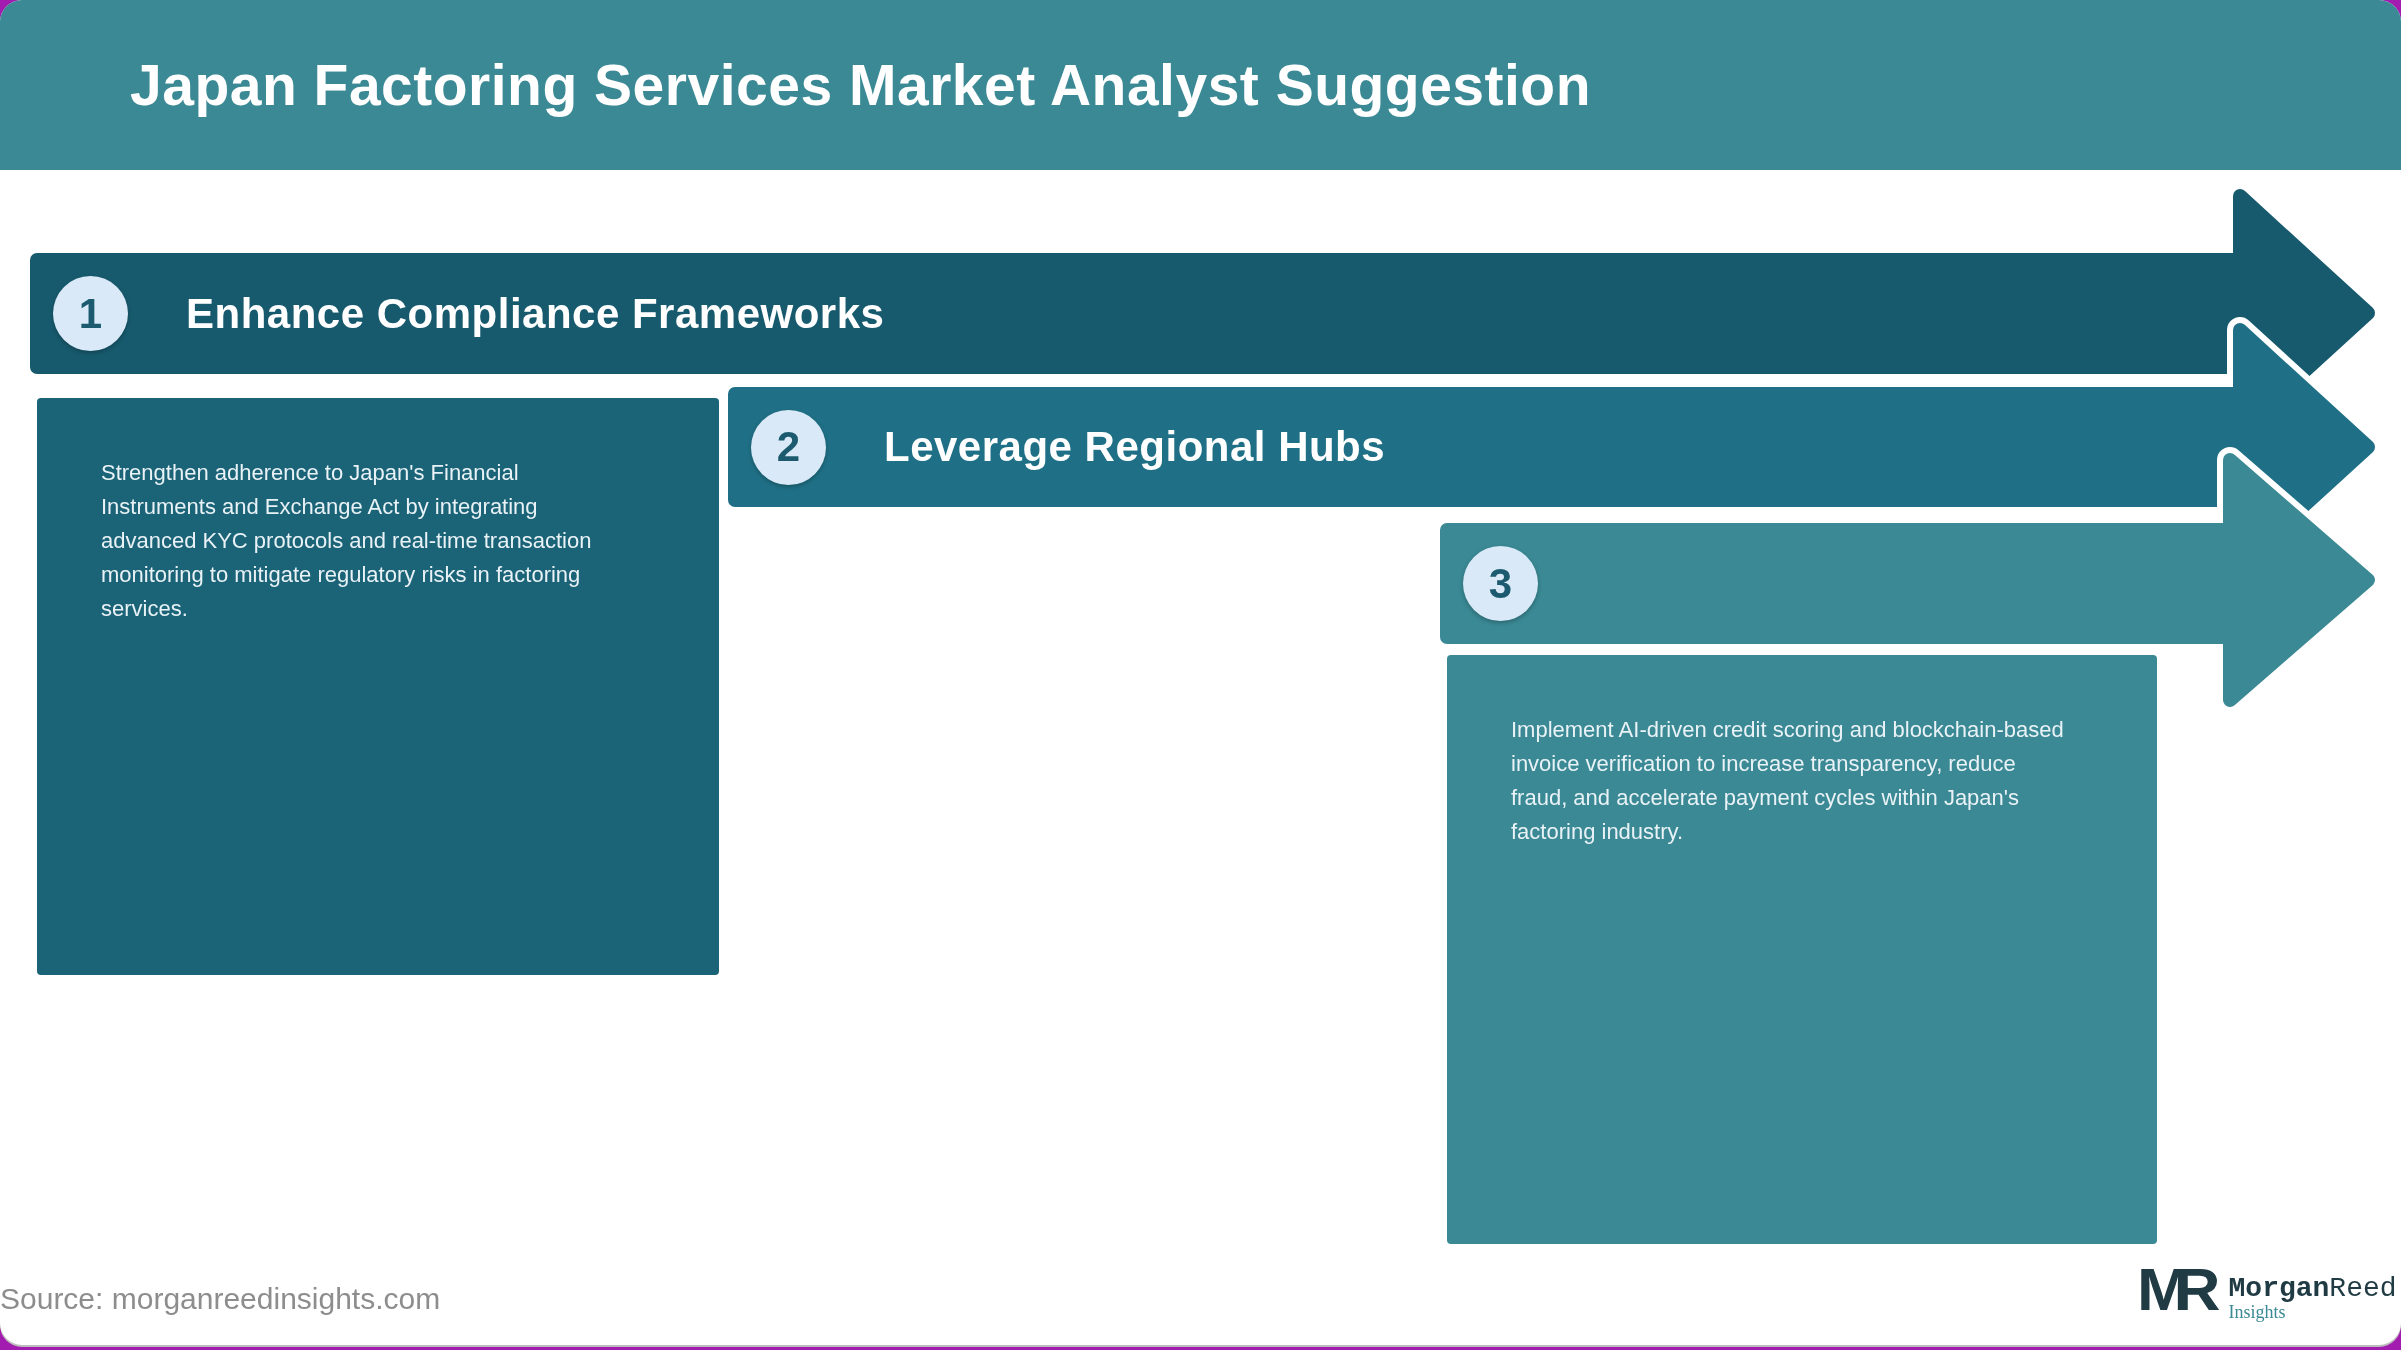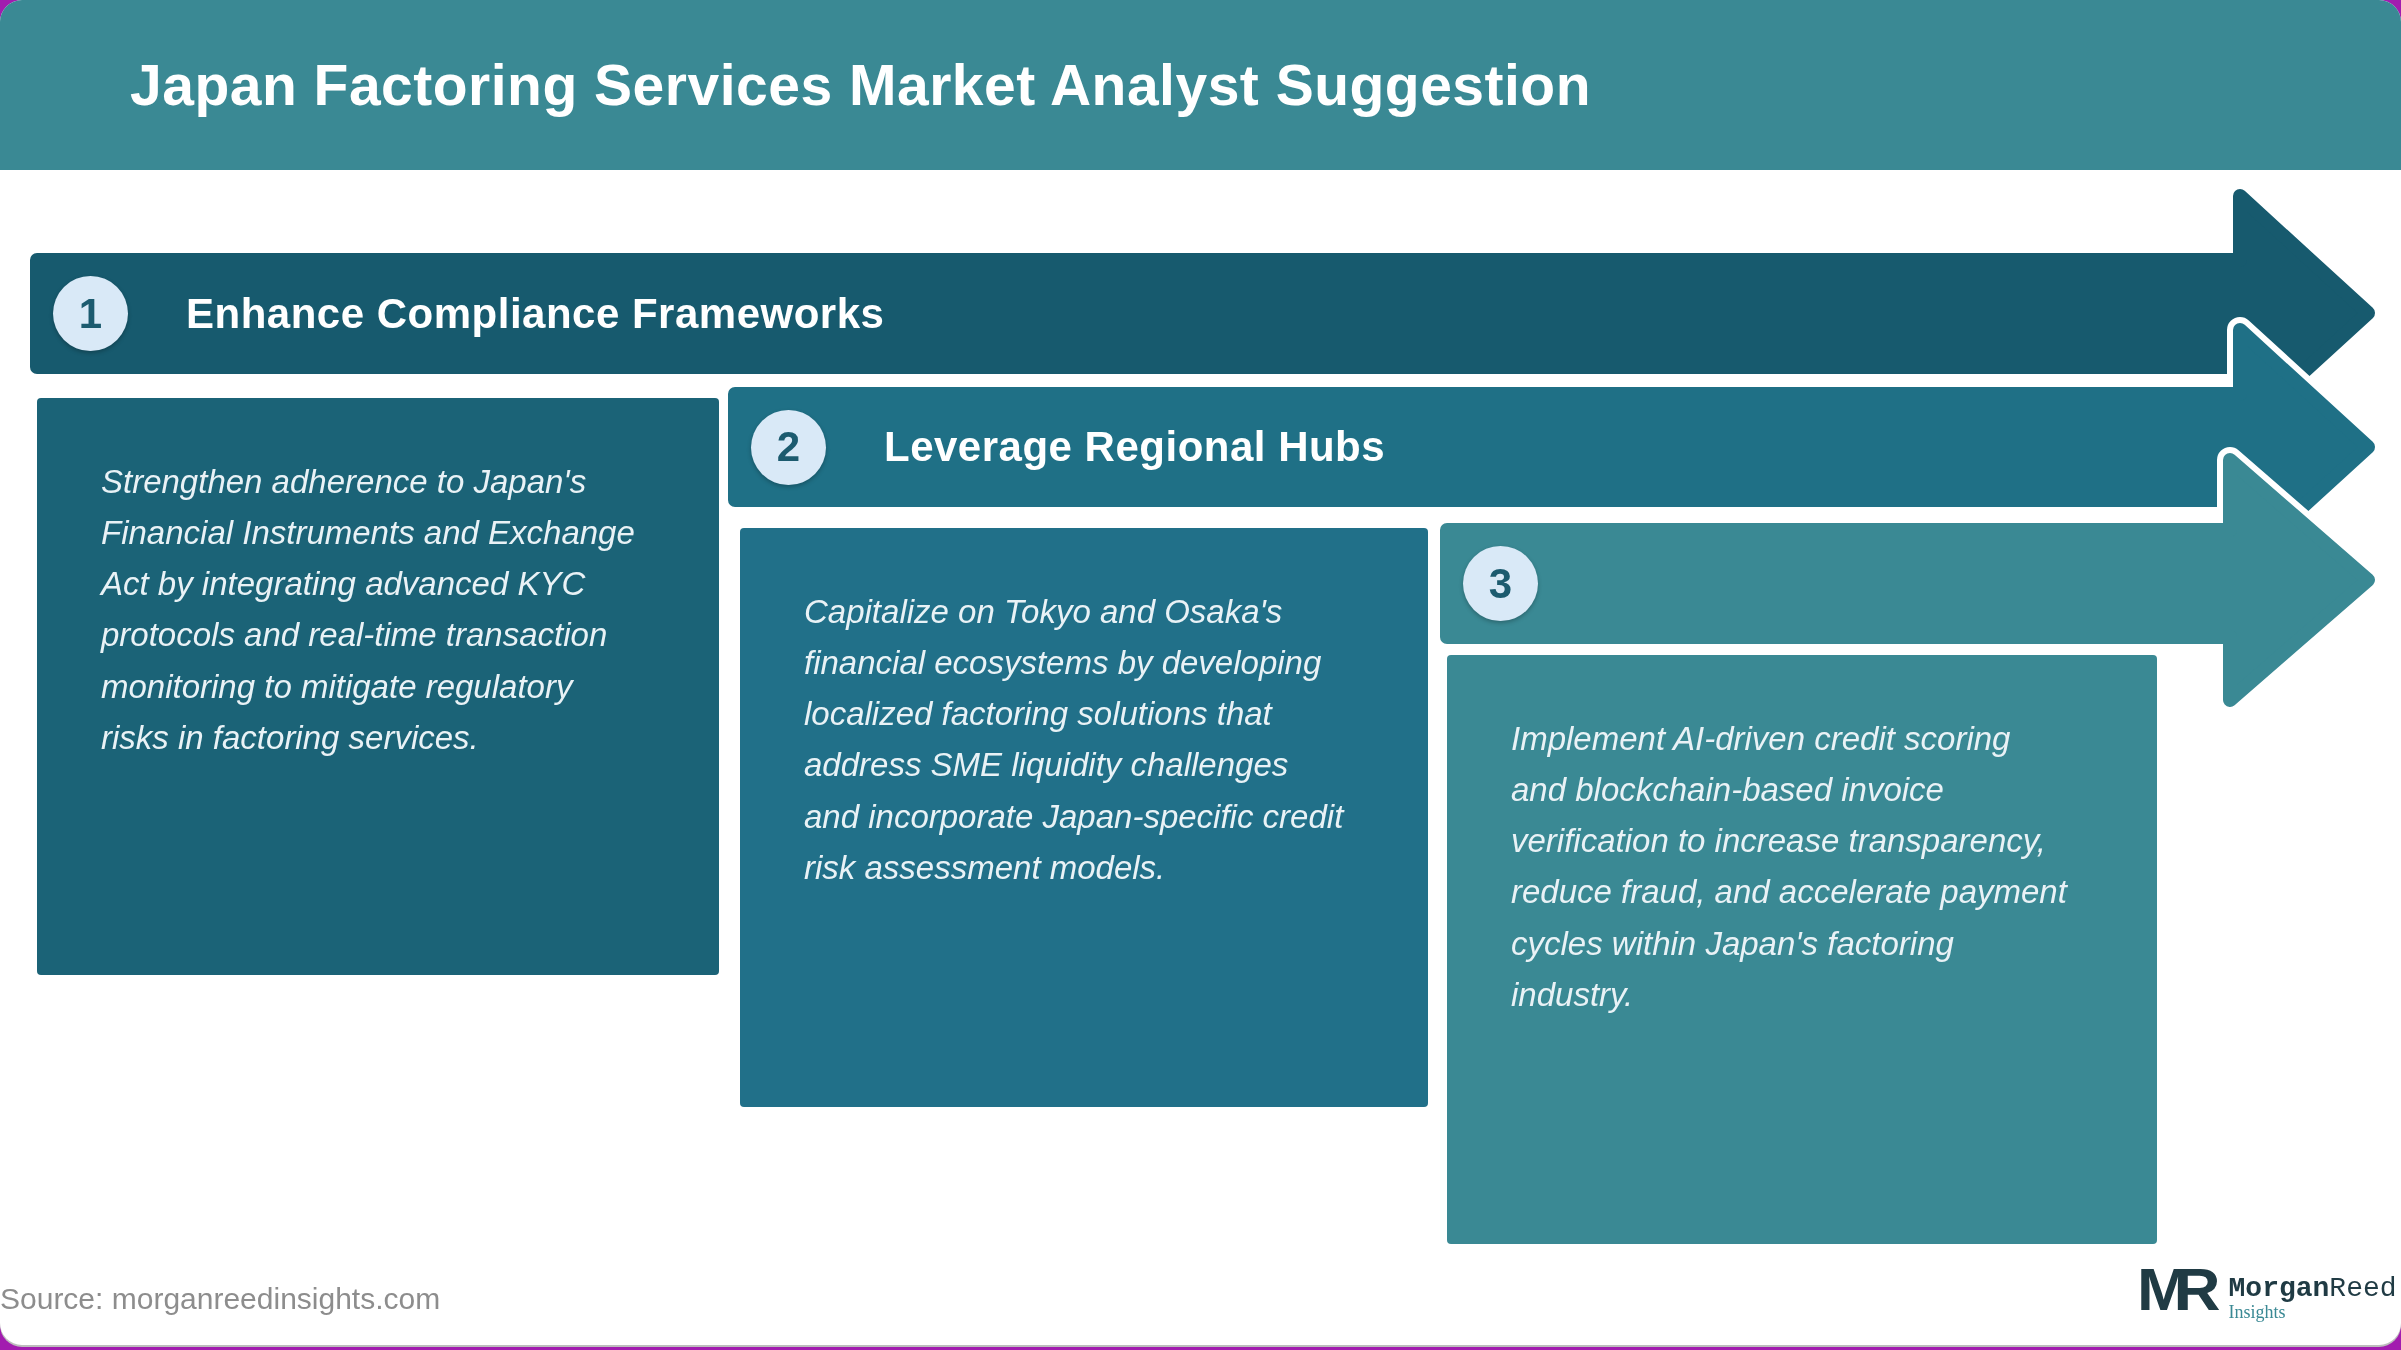--- a/index.html
+++ b/index.html
@@ -19,22 +19,22 @@
   .shape3{fill:#3a8994;stroke:#3a8994;}
   .shape1,.shape2,.shape3{stroke-width:14;stroke-linejoin:round;}
   .band-content{position:absolute;display:flex;align-items:center;z-index:5;}
   .num-circle{width:75px;height:75px;border-radius:50%;background:#d9e9f7;
               display:flex;align-items:center;justify-content:center;
               box-shadow:0 2px 4px rgba(0,0,0,0.25);flex:0 0 auto;}
   .num-circle span{color:#1c5b6f;font-size:42px;font-weight:bold;}
   .band-label{color:#ffffff;font-size:42px;font-weight:bold;margin-left:58px;
               letter-spacing:0.5px;white-space:nowrap;}
   .desc-box{position:absolute;border-radius:4px;}
-  .desc-box p{margin:0;padding:58px 84px 0 64px;color:#e9f2f6;font-size:33px;
-              line-height:1.55;font-weight:normal;font-style:italic;}
+  .desc-box p{margin:0;padding:58px 84px 0 64px;color:#e9f2f6;font-size:22px;
+              line-height:1.55;font-weight:normal;}
   .box1{left:37px;top:398px;width:682px;height:577px;background:#1b6377;}
   .box2{left:740px;top:528px;width:688px;height:579px;background:#217089;}
   .box3{left:1447px;top:655px;width:710px;height:589px;background:#3a8994;}
   .source-line{position:absolute;left:0;top:1282px;width:2401px;text-align:left;
                color:#8d8d8d;font-size:30px;}
   .logo{position:absolute;left:2137px;top:1258px;display:flex;align-items:flex-end;}
   .monogram{color:#203b44;font-size:64px;font-weight:bold;letter-spacing:-16px;
             line-height:1;transform:scaleY(0.92);margin-right:24px;}
   .logo-text{display:flex;flex-direction:column;line-height:1.05;}
   .logo-name{font-family:Liberation Mono, monospace;font-size:28px;color:#203b44;}
@@ -85,23 +85,20 @@
       <div class="band-content" style="left:36px;top:90px;height:107px;">
         <div class="num-circle">
           <span>3</span>
         </div>
       </div>
     </div>
 
     <div class="desc-box box1">
       <p>Strengthen adherence to Japan's Financial Instruments and Exchange Act by integrating advanced KYC protocols and real-time transaction monitoring to mitigate regulatory risks in factoring services.</p>
     </div>
-    <div class="desc-box box2">
-      <p>Capitalize on Tokyo and Osaka's financial ecosystems by developing localized factoring solutions that address SME liquidity challenges and incorporate Japan-specific credit risk assessment models.</p>
-    </div>
     <div class="desc-box box3">
       <p>Implement AI-driven credit scoring and blockchain-based invoice verification to increase transparency, reduce fraud, and accelerate payment cycles within Japan's factoring industry.</p>
     </div>
 
     <div class="source-line">Source: morganreedinsights.com</div>
 
     <div class="logo">
       <div class="monogram">MR</div>
       <div class="logo-text">
         <div class="logo-name"><span class="nb">Morgan</span><span>Reed</span></div>

